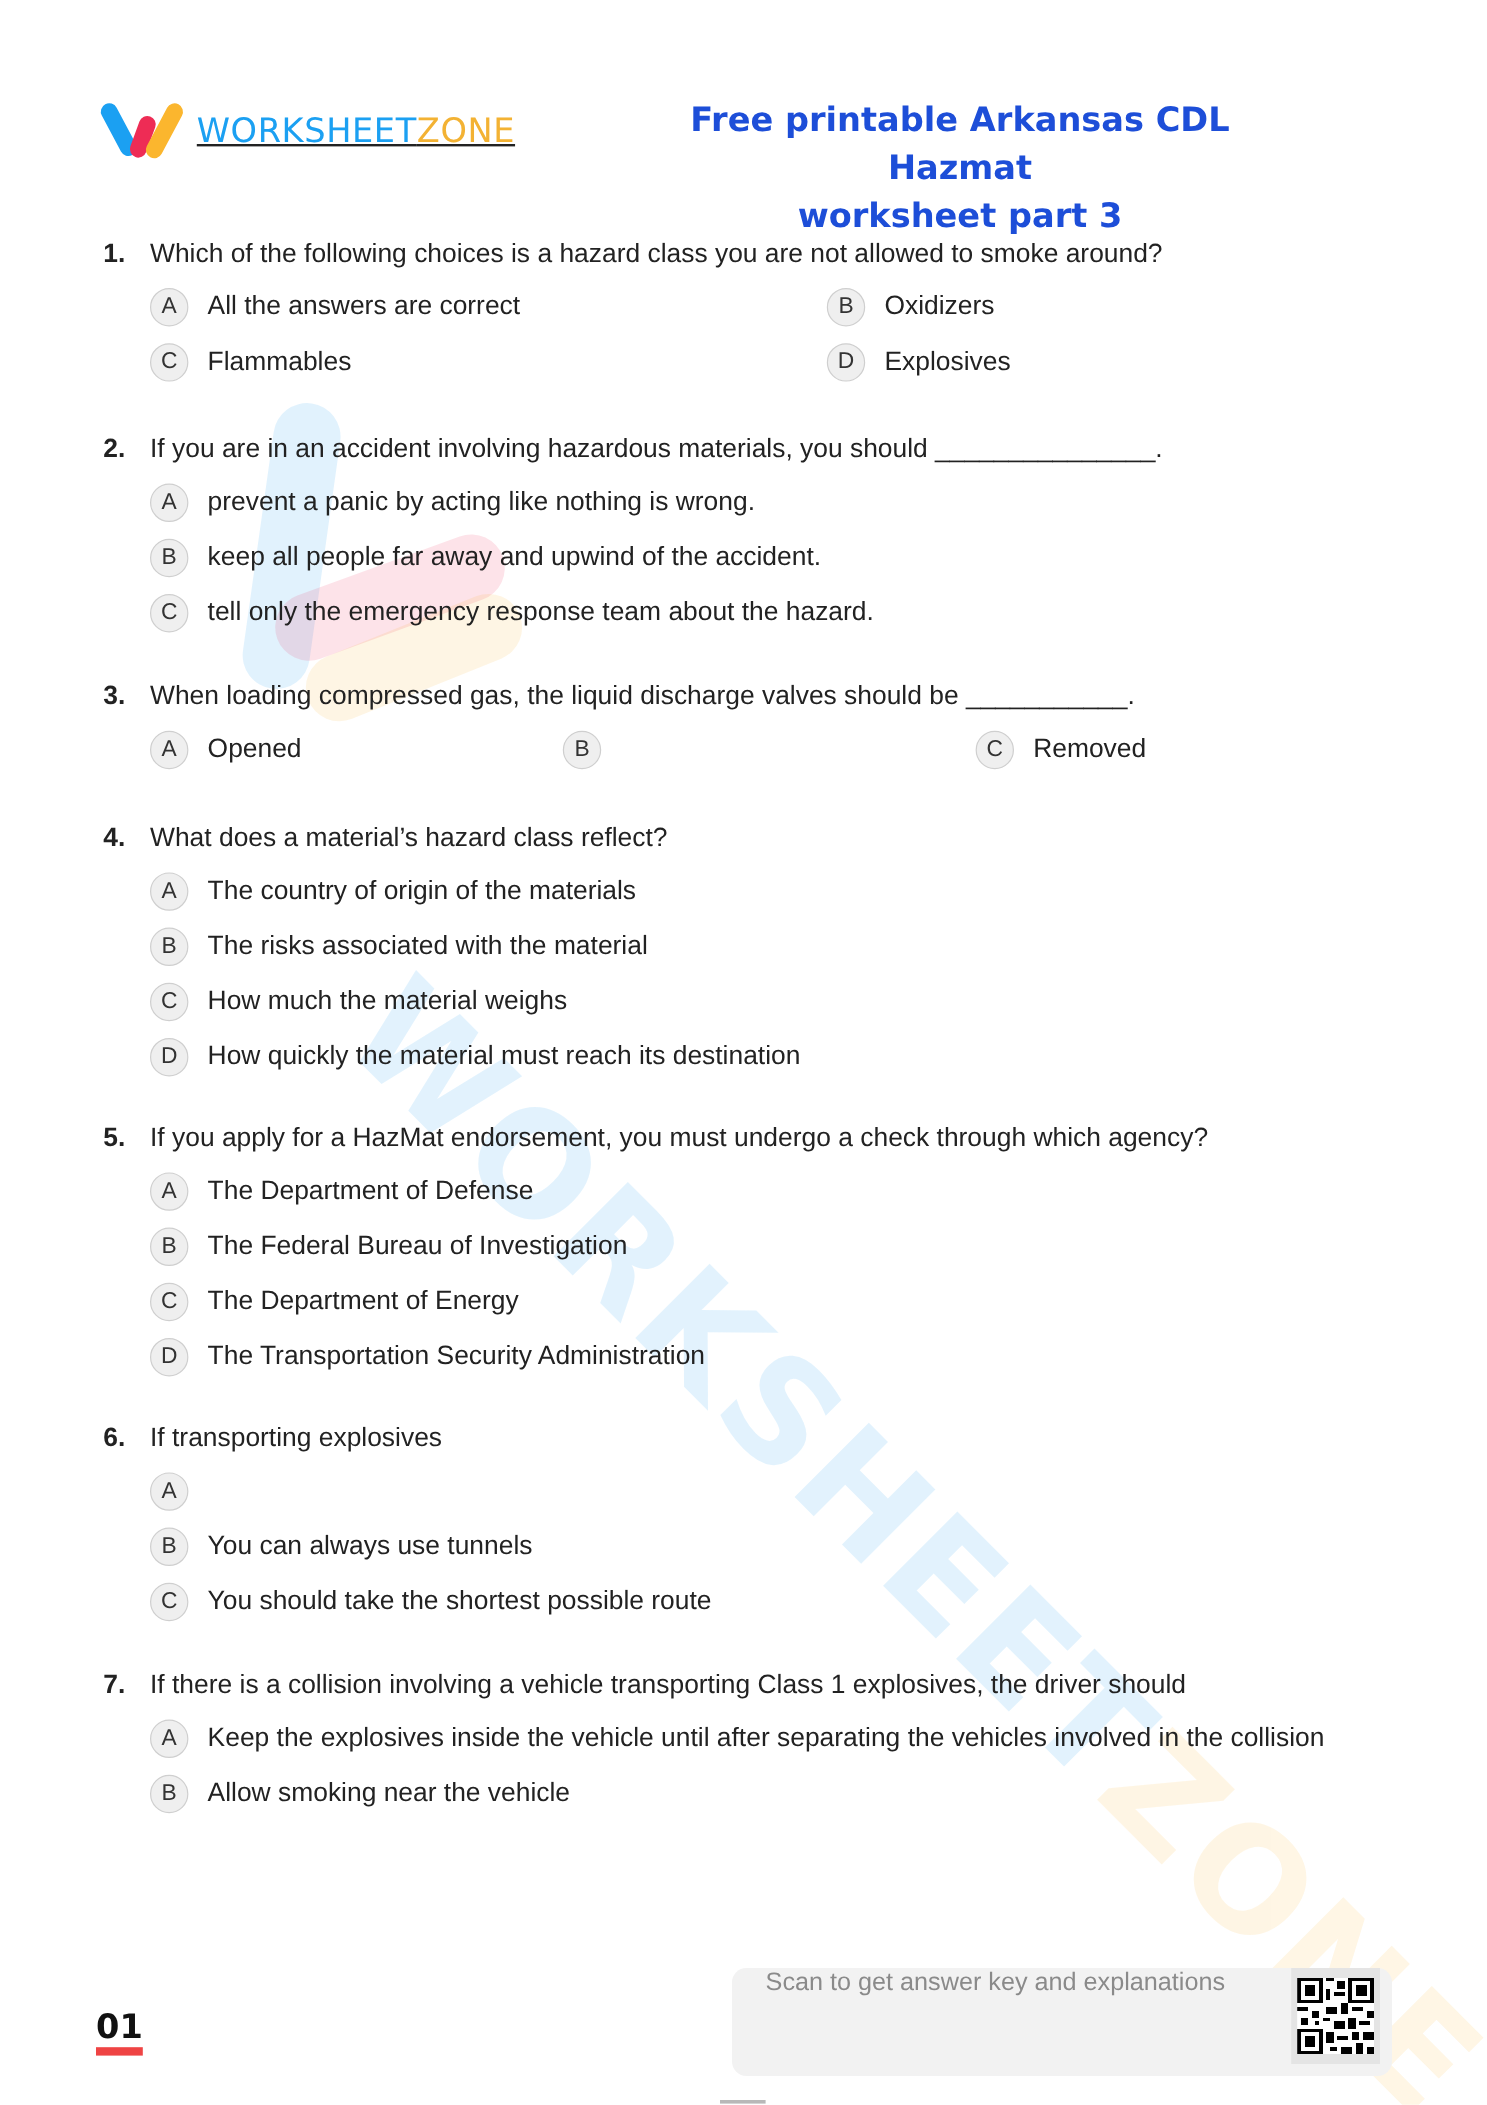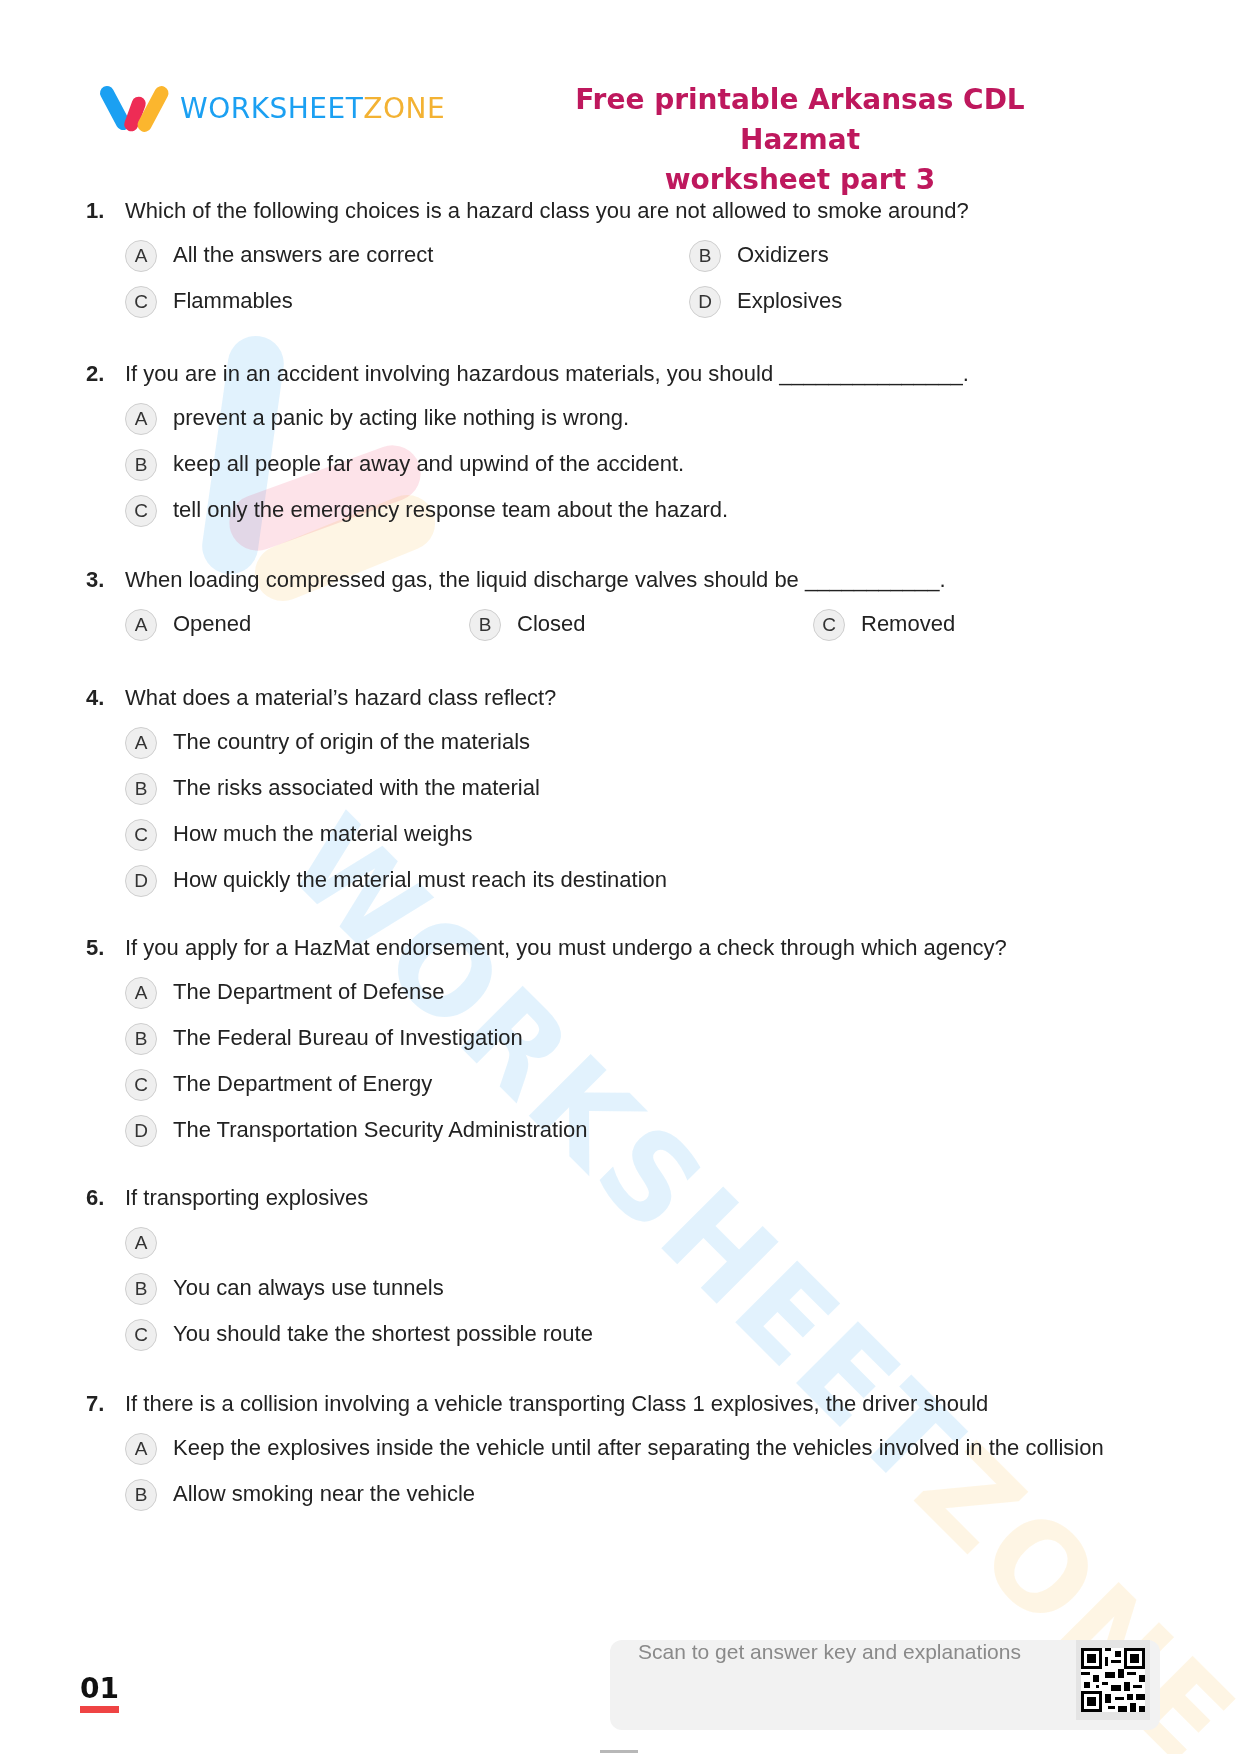--- a/index.html
+++ b/index.html
@@ -21,33 +21,33 @@
       position: absolute; left: 360px; top: 790px;
       transform: rotate(45deg); transform-origin: left top;
       font-size: 120px; font-weight: 700; letter-spacing: 4px;
       white-space: nowrap; opacity: 0.12;
       font-family: "DejaVu Sans", sans-serif;
     }
     .wm-text .w1 { color: #1a9cf0; }
     .wm-text .w2 { color: #fbb42c; }
 
     
-    .logo { position: absolute; left: 100px; top: 82px; display: flex; align-items: center; }
+    .logo { position: absolute; left: 84px; top: 82px; display: flex; align-items: center; text-decoration: underline; }
     .logo-mark { position: relative; width: 68px; height: 52px; margin-right: 12px; }
     .lm { position: absolute; border-radius: 8px; width: 14px; }
     .lm-b { left: 8px; top: 2px; height: 48px; background: #1ba0f2; transform: rotate(-28deg); }
     .lm-r { left: 28px; top: 14px; height: 36px; background: #ee2c55; transform: rotate(20deg); }
     .lm-y { left: 46px; top: 2px; height: 50px; background: #fbb62e; transform: rotate(28deg); }
     .logo-text { font-size: 28px; font-weight: 400; letter-spacing: 0.5px; font-family: "DejaVu Sans", sans-serif; }
     .logo-text .l1 { color: #1ba0f2; }
     .logo-text .l2 { color: #f3b233; }
 
     .title {
       position: absolute; left: 540px; top: 80px; width: 520px;
-      text-align: center; font-size: 28px; font-weight: 700; line-height: 40px; color: #be185d;
+      text-align: center; font-size: 28px; font-weight: 700; line-height: 40px; color: #1d4ed8;
       font-family: "DejaVu Sans", sans-serif;
     }
 
     
     .q { position: absolute; left: 86px; width: 1060px; }
     .q-head { display: flex; font-size: 22px; line-height: 30px; color: #222; }
     .q-num { width: 39px; font-weight: 700; }
     .q-text { flex: 1; }
     .opts { margin-left: 39px; }
     .opt-row { display: flex; }
@@ -164,21 +164,20 @@
       <span class="q-text">When loading compressed gas, the liquid discharge valves should be ___________.</span>
     </div>
     <div class="opts">
       <div class="opt-row">
         <div class="opt" style="width:344px;">
           <span class="badge">A</span>
           <span class="opt-label">Opened</span>
         </div>
         <div class="opt" style="width:344px;">
           <span class="badge">B</span>
-          <span class="opt-label">Closed</span>
         </div>
         <div class="opt">
           <span class="badge">C</span>
           <span class="opt-label">Removed</span>
         </div>
       </div>
     </div>
   </div>
 
   <div class="q" style="top:683px;">

